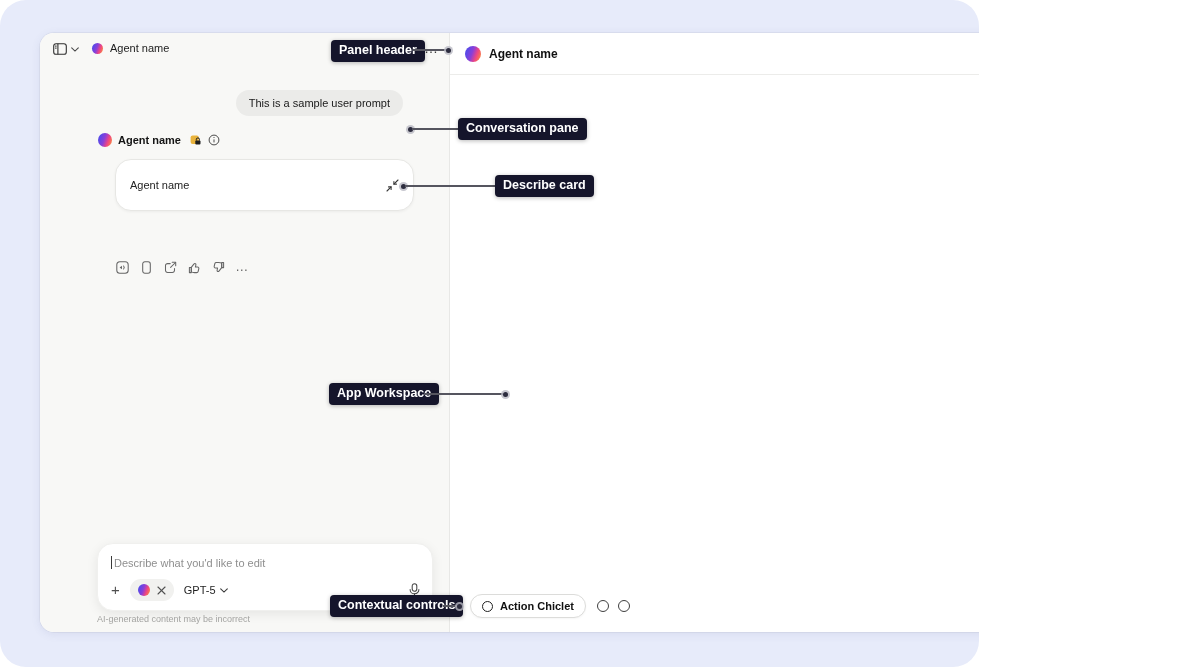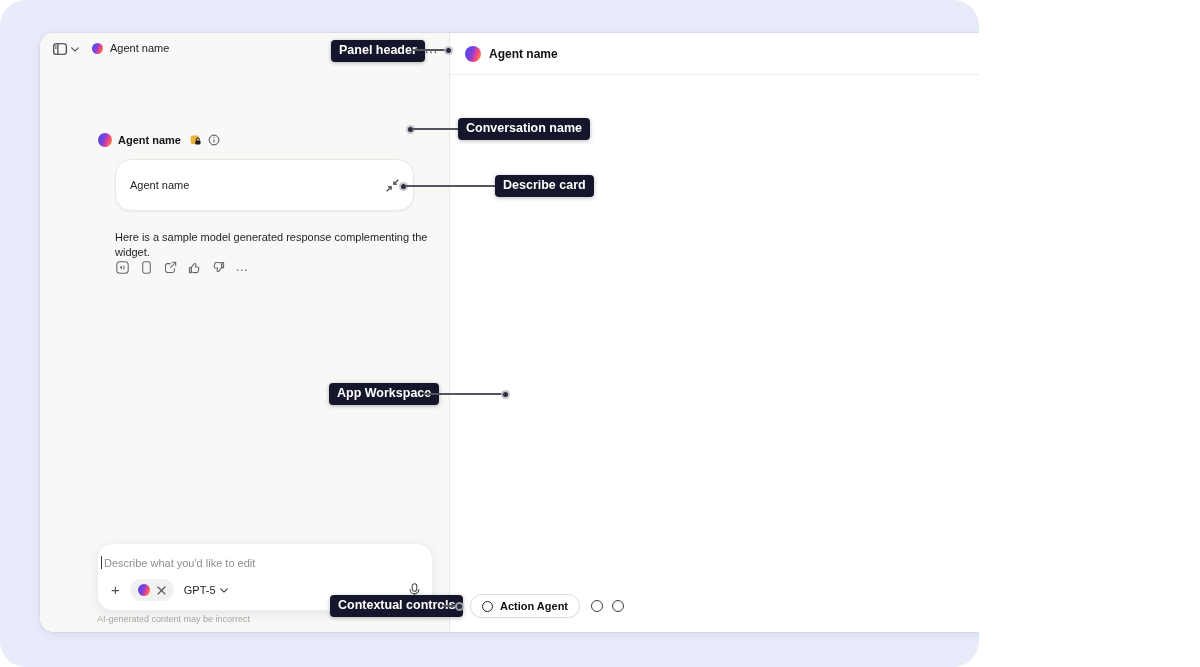--- a/index.html
+++ b/index.html
@@ -33,21 +33,21 @@
   .chiclet .collapse { margin-left:auto; display:flex; cursor:pointer; }
 
   .response { position:absolute; left:75px; top:197px; width:345px; font-size:11px; color:#1f1f1f; line-height:1.35; }
 
   .action-icons { position:absolute; left:74px; top:226px; display:flex; align-items:center; gap:8px; }
   .aicon { width:16px; height:16px; display:flex; align-items:center; justify-content:center; cursor:pointer; color:#666; }
   .aicon.dots { font-size:13px; line-height:10px; letter-spacing:.5px; }
 
   .composer { position:absolute; left:57px; top:510px; width:336px; height:68px; background:#fff; border:1px solid #f0f0ee;
     border-radius:16px; box-shadow:0 3px 12px rgba(0,0,0,.08); }
-  .composer .ph-row { position:absolute; left:3px; top:12px; display:flex; align-items:center; gap:2px; }
+  .composer .ph-row { position:absolute; left:13px; top:12px; display:flex; align-items:center; gap:2px; }
   .composer .caret { width:1px; height:13px; background:#3a3a3a; }
   .composer .ph { font-size:11px; color:#8f8f8f; }
   .composer .controls { position:absolute; left:13px; right:12px; bottom:9px; display:flex; align-items:center; gap:10px; }
   .composer .plus { font-size:15px; color:#4f4f4f; line-height:14px; cursor:pointer; }
   .chip { display:flex; align-items:center; gap:7px; background:#f1f1ef; border-radius:11px; height:22px; padding:0 8px; cursor:pointer; }
   .model-select { display:flex; align-items:center; gap:4px; font-size:11px; font-weight:400; color:#1f1f1f; cursor:pointer; }
   .mic { margin-left:auto; display:flex; cursor:pointer; }
   .disclaimer { position:absolute; left:57px; top:581px; width:336px; text-align:left; font-size:9px; color:#a4a4a2; }
 
   
@@ -100,20 +100,21 @@
         </span>
       </div>
 
       <div class="lp-agent">
         <span class="logo logo-11"></span>
         <span class="lp-agent-name">Agent name</span>
       </div>
 
       <div class="lp-more">…</div>
 
+      <div class="user-bubble">This is a sample user prompt</div>
 
       <div class="agent-row">
         <span class="logo logo-14"></span>
         <span class="name">Agent name</span>
         <span class="mini-icon">
           <svg width="12" height="12" viewBox="0 0 12 12">
             <rect x="0.6" y="1.4" width="8.2" height="8.6" rx="2" fill="#e9b33c"></rect>
             <path d="M6.3 6.6V5.5a1.6 1.6 0 0 1 3.2 0v1.1" fill="none" stroke="#1d1d1d" stroke-width="1"></path>
             <rect x="5.3" y="6.4" width="5.2" height="4.2" rx="1" fill="#1d1d1d"></rect>
           </svg>
@@ -132,21 +133,20 @@
         <span class="collapse">
           <svg width="13" height="13" viewBox="0 0 13 13" fill="none" stroke="#3a3a3a" stroke-width="1.1" stroke-linecap="round" stroke-linejoin="round">
             <line x1="12" y1="1" x2="7.9" y2="5.1"></line>
             <polyline points="7.9,2.5 7.9,5.1 10.5,5.1"></polyline>
             <line x1="1" y1="12" x2="5.1" y2="7.9"></line>
             <polyline points="5.1,10.5 5.1,7.9 2.5,7.9"></polyline>
           </svg>
         </span>
       </div>
 
-      <div class="response">Here is a sample model generated response complementing the widget.</div>
 
       <div class="action-icons">
         <span class="aicon">
           <svg width="13" height="13" viewBox="0 0 13 13" fill="none" stroke="#666" stroke-width="1.05">
             <rect x="0.8" y="0.8" width="11.4" height="11.4" rx="3"></rect>
             <path d="M3.6 6.5 L6 4.7 V8.3 Z" fill="#666" stroke="none"></path>
             <path d="M7.6 5 a2.3 2.3 0 0 1 0 3" stroke-linecap="round"></path>
           </svg>
         </span>
         <span class="aicon">
@@ -225,39 +225,39 @@
           <svg width="13" height="13" viewBox="0 0 13 13" stroke="#3c3c3c" stroke-width="1.15" stroke-linecap="round">
             <line x1="1.5" y1="1.5" x2="11.5" y2="11.5"></line>
               <line x1="11.5" y1="1.5" x2="1.5" y2="11.5"></line>
           </svg>
         </span>
       </div>
 
       <div class="rp-footer">
         <span class="action-pill">
           <span class="ring ring-11"></span>
-          <span>Action Agent</span>
+          <span>Action Chiclet</span>
         </span>
         <span class="rp-circles">
           <span class="ring ring-12"></span>
           <span class="ring ring-12"></span>
         </span>
       </div>
     </div>
   </div>
 
   <div class="anno">
 
     <div class="tag" style="left:331px; top:40px;">Panel header</div>
     <div class="aline" style="left:413px; top:49.3px; width:35px;"></div>
     <div class="adot" style="left:445.5px; top:47.5px;"></div>
 
     <div class="adot" style="left:407.5px; top:126.5px;"></div>
     <div class="aline" style="left:412px; top:128.3px; width:46px;"></div>
-    <div class="tag" style="left:458px; top:118px;">Conversation name</div>
+    <div class="tag" style="left:458px; top:118px;">Conversation pane</div>
 
     <div class="adot" style="left:400.5px; top:183.5px;"></div>
     <div class="aline" style="left:405px; top:185.3px; width:90px;"></div>
     <div class="tag" style="left:495px; top:175px;">Describe card</div>
 
     <div class="tag" style="left:329px; top:383px;">App Workspace</div>
     <div class="aline" style="left:424px; top:393.3px; width:79px;"></div>
     <div class="adot" style="left:502.5px; top:391.5px;"></div>
 
     <div class="tag" style="left:330px; top:595px;">Contextual controls</div>

